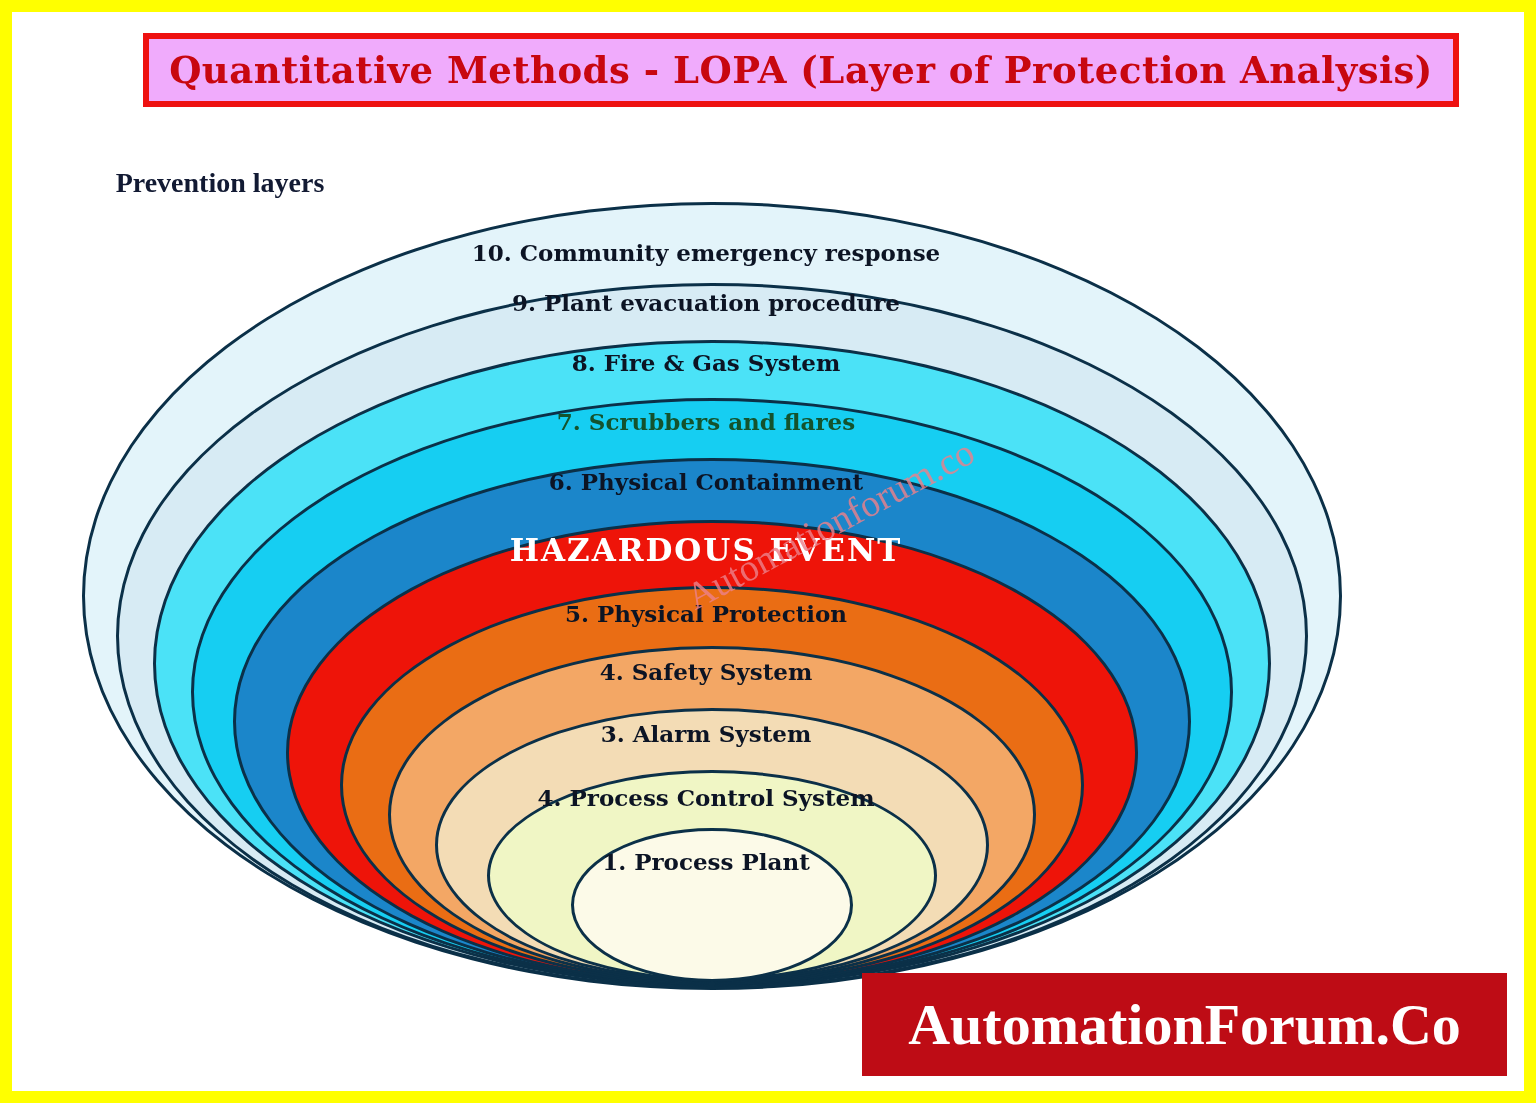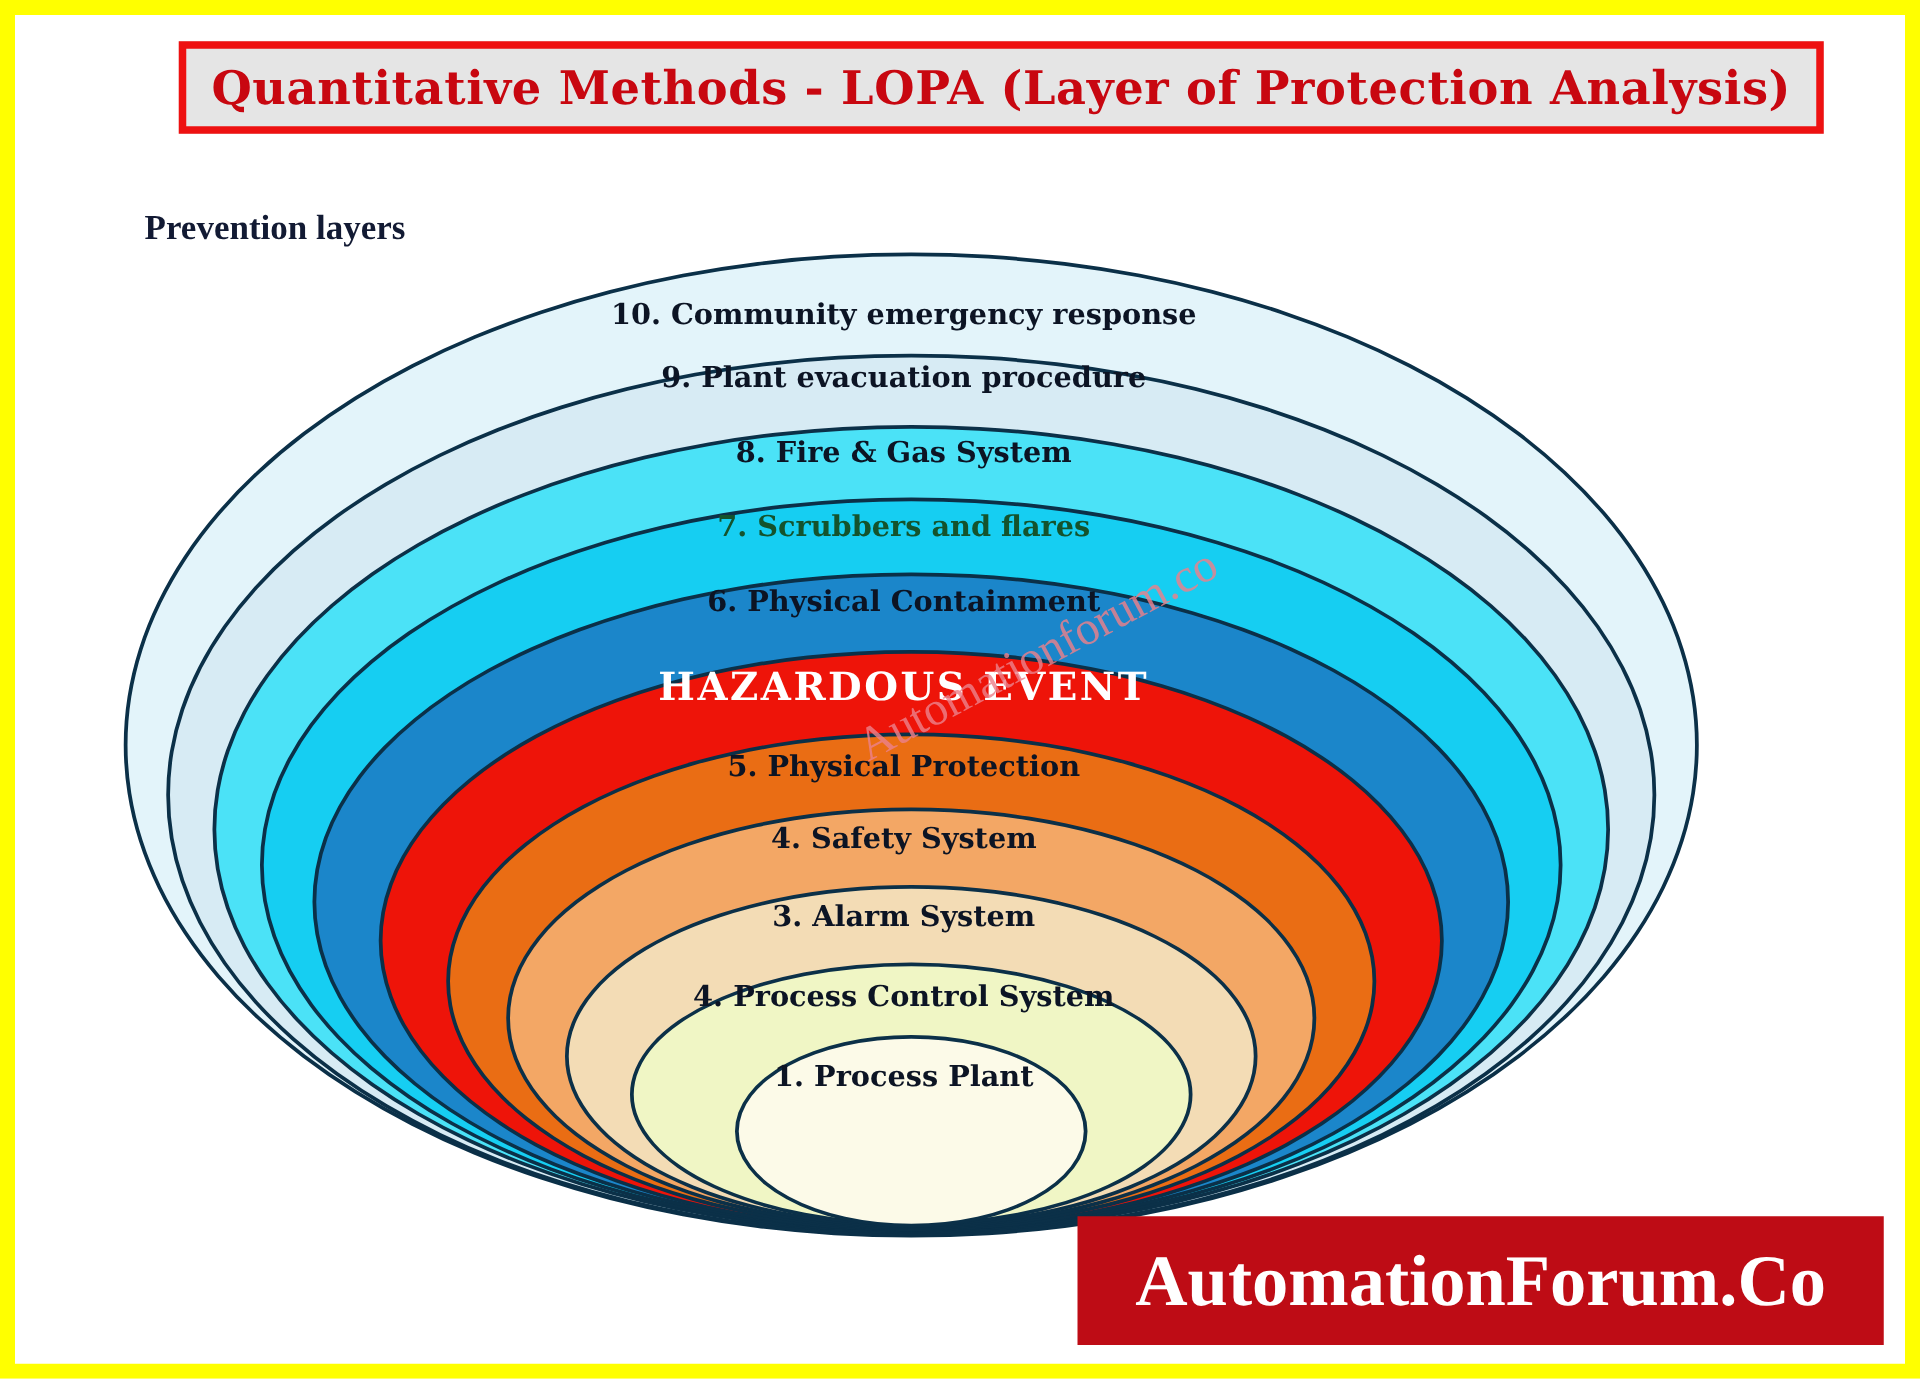--- a/index.html
+++ b/index.html
@@ -8,21 +8,21 @@
     width:1536px;height:1103px;
     box-sizing:border-box;
     border:12px solid #FFFF00;
     background:#ffffff;
     overflow:hidden;
     font-family:"DejaVu Serif", serif;
   }
   .title-banner{
     position:absolute;left:131px;top:21px;width:1316px;height:74px;
     box-sizing:border-box;
-    background:#e5e5e5;
+    background:#f0abfc;
     border:6px solid #EE1111;
     display:flex;align-items:center;justify-content:center;
     z-index:80;
   }
   .title-banner span{
     color:#C80710;font-weight:bold;font-size:37px;letter-spacing:0.5px;
     font-family:"DejaVu Serif", serif;
     white-space:nowrap;
   }
   .side-block{
@@ -33,21 +33,21 @@
     font-size:28px;font-weight:bold;line-height:34px;
     font-family:"Liberation Serif", serif;
   }
   .side-block .side-numbers{
     font-size:45px;font-weight:bold;line-height:56px;letter-spacing:8px;
     font-family:"Liberation Serif", serif;
     white-space:nowrap;
   }
   .side-block.prevention{left:58px;}
   .side-block.mitigation{left:1064px;}
-  .diagram{position:absolute;left:17px;top:0;width:1488px;height:1079px;}
+  .diagram{position:absolute;left:0;top:0;width:1488px;height:1079px;}
   .ellipse{
     position:absolute;
     box-sizing:border-box;
     border:3px solid #0b3048;
     border-radius:50%;
   }
   .layer-label{
     position:absolute;left:0;width:1388px;text-align:center;
     transform:translateY(-50%);
     font-weight:bold;font-size:23px;color:#0c1424;

